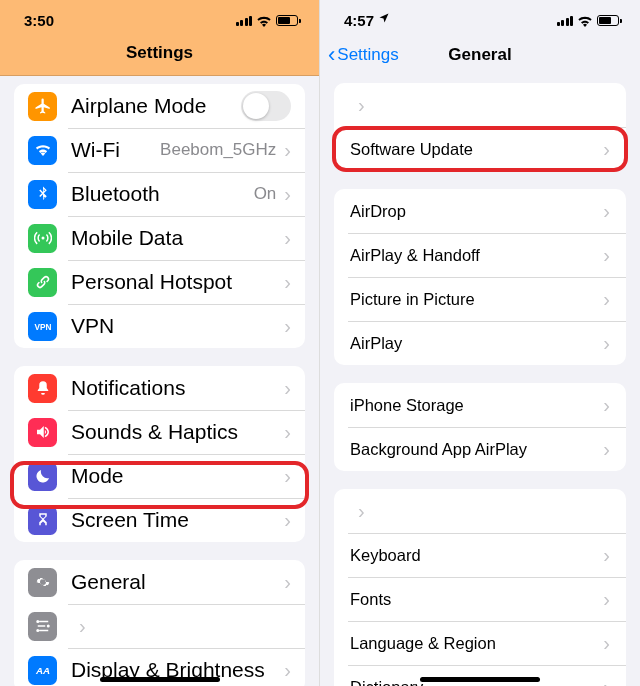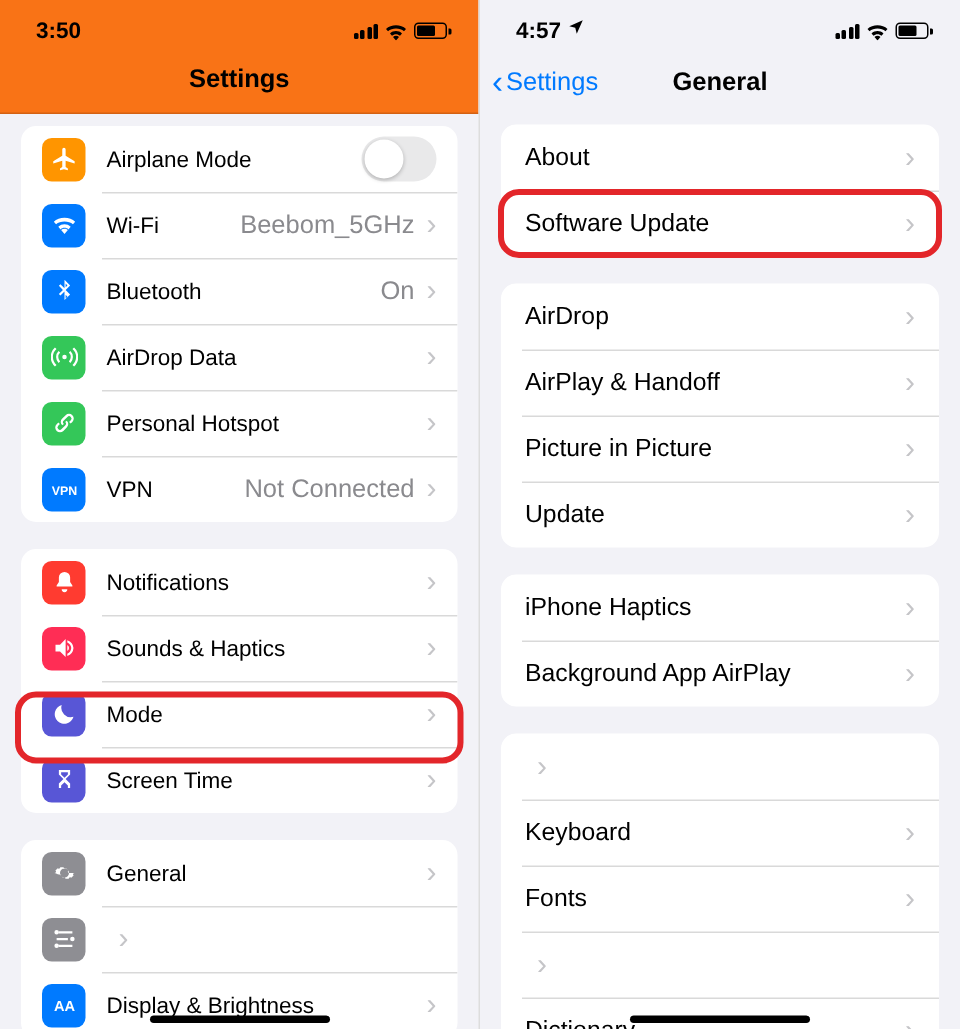--- a/index.html
+++ b/index.html
@@ -18,36 +18,36 @@
 .battery { display:flex; align-items:center; gap:1px; }
 .battery-body { width:22px; height:11px; border:1px solid #000; border-radius:3px; position:relative; }
 .battery-body::after { content:""; position:absolute; left:1px; top:1px; bottom:1px; width:60%; background:#000; border-radius:1px; }
 .battery-tip { width:2px; height:4px; background:#000; border-radius:0 1px 1px 0; }
 
 
 .nav { display:flex; align-items:center; justify-content:center; position:relative; padding: 8px 0 10px; text-align: right; }
 .nav .title { font-size:17px; font-weight:600; color:#000; }
 .nav .back { position:absolute; left:8px; display:flex; align-items:center; font-size:17px; color:#007aff; }
 .nav .back .chev { font-size:22px; line-height:1; margin-right:2px; font-weight:400; }
-.screen.left .header-area { background: #f97316; }
+.screen.left .header-area { background: #fdba74; }
 .screen.left .nav { padding-bottom:12px; border-bottom: 0.5px solid rgba(0,0,0,0.15);}
 .screen.right .nav { padding: 10px 0 18px; }
 
 
 .content { padding: 0 14px 30px; }
 .screen.right .content { padding: 0 14px 30px; }
 .group { background:#fff; border-radius:10px; margin-top:18px; overflow:hidden; }
 .group.first-left { margin-top: 8px; }
 .group.first-right { margin-top: 0; }
 .row { display:flex; align-items:center; min-height:44px; padding: 0 14px; position:relative; }
 .row + .row::before { content:""; position:absolute; left:54px; right:0; top:0; height:0.5px; background: rgba(0,0,0,0.15); }
 .screen.right .row + .row::before { left:14px; }
 .icon { width:29px; height:29px; border-radius:6.5px; margin-right:14px; display:flex; align-items:center; justify-content:center; flex-shrink:0; }
 .icon svg { width:18px; height:18px; }
-.label { font-size:15px; color:#000; flex:1 1 auto; }
+.label { font-size:21px; color:#000; flex:1 1 auto; }
 .detail { font-size:17px; color: #8a8a8e; margin-left:8px; }
 .chev-r { color:#c5c5c8; font-size:20px; margin-left:8px; font-weight:400; line-height:1; }
 .screen.right .row { padding: 0 16px; }
 .screen.right .label { font-size:16.5px; }
 
 .toggle { width:50px; height:30px; border-radius:15px; background:#e9e9ea; position:relative; }
 .toggle::after { content:""; position:absolute; left:2px; top:2px; width:26px; height:26px; border-radius:50%; background:#fff; box-shadow:0 1px 3px rgba(0,0,0,0.25); }
 
 .highlight { position:absolute; border:4px solid #e3262a; border-radius:14px; pointer-events:none; }
 .hl-left { left:10px; right:10px; top:461px; height:48px; }
@@ -112,40 +112,39 @@
           <span class="label">Bluetooth</span>
           <span class="detail">On</span>
           <span class="chev-r">›</span>
         </div>
         <div class="row">
           <div class="icon" style="background: rgb(52, 199, 89);">
             <svg viewBox="0 0 24 24">
               <path fill="#fff" d="M12 10a2 2 0 1 1 0 4 2 2 0 0 1 0-4zm-5.3 7.3a7.5 7.5 0 0 1 0-10.6l1.4 1.4a5.5 5.5 0 0 0 0 7.8l-1.4 1.4zm10.6 0l-1.4-1.4a5.5 5.5 0 0 0 0-7.8l1.4-1.4a7.5 7.5 0 0 1 0 10.6zM3.5 20.5a11.5 11.5 0 0 1 0-17l1.4 1.4a9.5 9.5 0 0 0 0 14.2l-1.4 1.4zm17 0l-1.4-1.4a9.5 9.5 0 0 0 0-14.2l1.4-1.4a11.5 11.5 0 0 1 0 17z"></path>
             </svg>
           </div>
-          <span class="label">AirDrop Data</span>
+          <span class="label">Mobile Data</span>
           <span class="chev-r">›</span>
         </div>
         <div class="row">
           <div class="icon" style="background: rgb(52, 199, 89);">
             <svg viewBox="0 0 24 24">
               <path fill="#fff" d="M10 14a4 4 0 0 1 0-6l3-3a4 4 0 1 1 6 6l-1.5 1.5-1.4-1.4L17.6 9.6a2 2 0 1 0-3-3L11.4 9.8a2 2 0 0 0 0 3L10 14zm4-4a4 4 0 0 1 0 6l-3 3a4 4 0 1 1-6-6l1.5-1.5 1.4 1.4L6.4 14.4a2 2 0 1 0 3 3l3.2-3.2a2 2 0 0 0 0-3L14 10z"></path>
             </svg>
           </div>
           <span class="label">Personal Hotspot</span>
           <span class="chev-r">›</span>
         </div>
         <div class="row">
           <div class="icon" style="background: rgb(0, 122, 255);">
             <svg viewBox="0 0 24 24">
               <text x="12" y="17" text-anchor="middle" fill="#fff" font-size="11" font-weight="700" font-family="Arial">VPN</text>
             </svg>
           </div>
           <span class="label">VPN</span>
-          <span class="detail">Not Connected</span>
           <span class="chev-r">›</span>
         </div>
       </div>
       <div class="group">
         <div class="row">
           <div class="icon" style="background: rgb(255, 59, 48);">
             <svg viewBox="0 0 24 24">
               <path fill="#fff" d="M12 3a5 5 0 0 0-5 5v4l-2 3v1h14v-1l-2-3V8a5 5 0 0 0-5-5zm0 18a2.5 2.5 0 0 0 2.5-2.5h-5A2.5 2.5 0 0 0 12 21z"></path>
             </svg>
           </div>
@@ -192,21 +191,21 @@
         </div>
         <div class="row">
           <div class="icon" style="background: rgb(142, 142, 147);">
             <svg viewBox="0 0 24 24">
               <path fill="#fff" d="M7 5h12v2H7zM5 4a2 2 0 1 0 0 4 2 2 0 0 0 0-4zm0 7h10v2H5zm14-1a2 2 0 1 0 0 4 2 2 0 0 0 0-4zM7 17h12v2H7zm-2-1a2 2 0 1 0 0 4 2 2 0 0 0 0-4z"></path>
             </svg>
           </div>
           <span class="chev-r">›</span>
         </div>
         <div class="row">
-          <div class="icon" style="background: rgb(0, 122, 255);">
+          <div class="icon" style="background: rgb(0, 122, 255); font-style: italic;">
             <svg viewBox="0 0 24 24">
               <text x="12" y="17" text-anchor="middle" fill="#fff" font-size="13" font-weight="700" font-family="Arial">AA</text>
             </svg>
           </div>
           <span class="label">Display &amp; Brightness</span>
           <span class="chev-r">›</span>
         </div>
       </div>
     </div>
   <div class="highlight hl-left"></div>
@@ -240,21 +239,20 @@
   <div class="nav">
     <span class="back">
       <span class="chev">‹</span>
       <span>Settings</span>
     </span>
     <span class="title">General</span>
   </div>
   <div class="content" id="right-content">
       <div class="group first-right">
         <div class="row">
-          <span class="label">About</span>
           <span class="chev-r">›</span>
         </div>
         <div class="row">
           <span class="label">Software Update</span>
           <span class="chev-r">›</span>
         </div>
       </div>
       <div class="group">
         <div class="row">
           <span class="label">AirDrop</span>
@@ -262,47 +260,48 @@
         </div>
         <div class="row">
           <span class="label">AirPlay &amp; Handoff</span>
           <span class="chev-r">›</span>
         </div>
         <div class="row">
           <span class="label">Picture in Picture</span>
           <span class="chev-r">›</span>
         </div>
         <div class="row">
-          <span class="label">Update</span>
-          <span class="chev-r">›</span>
-        </div>
-      </div>
-      <div class="group">
-        <div class="row">
-          <span class="label">iPhone Haptics</span>
+          <span class="label">AirPlay</span>
+          <span class="chev-r">›</span>
+        </div>
+      </div>
+      <div class="group">
+        <div class="row">
+          <span class="label">iPhone Storage</span>
           <span class="chev-r">›</span>
         </div>
         <div class="row">
           <span class="label">Background App AirPlay</span>
           <span class="chev-r">›</span>
         </div>
       </div>
       <div class="group">
         <div class="row">
           <span class="chev-r">›</span>
         </div>
         <div class="row">
           <span class="label">Keyboard</span>
           <span class="chev-r">›</span>
         </div>
         <div class="row">
           <span class="label">Fonts</span>
           <span class="chev-r">›</span>
         </div>
         <div class="row">
+          <span class="label">Language &amp; Region</span>
           <span class="chev-r">›</span>
         </div>
         <div class="row">
           <span class="label">Dictionary</span>
           <span class="chev-r">›</span>
         </div>
       </div>
     </div>
   <div class="highlight hl-right"></div>
   <div class="home-ind"></div>

